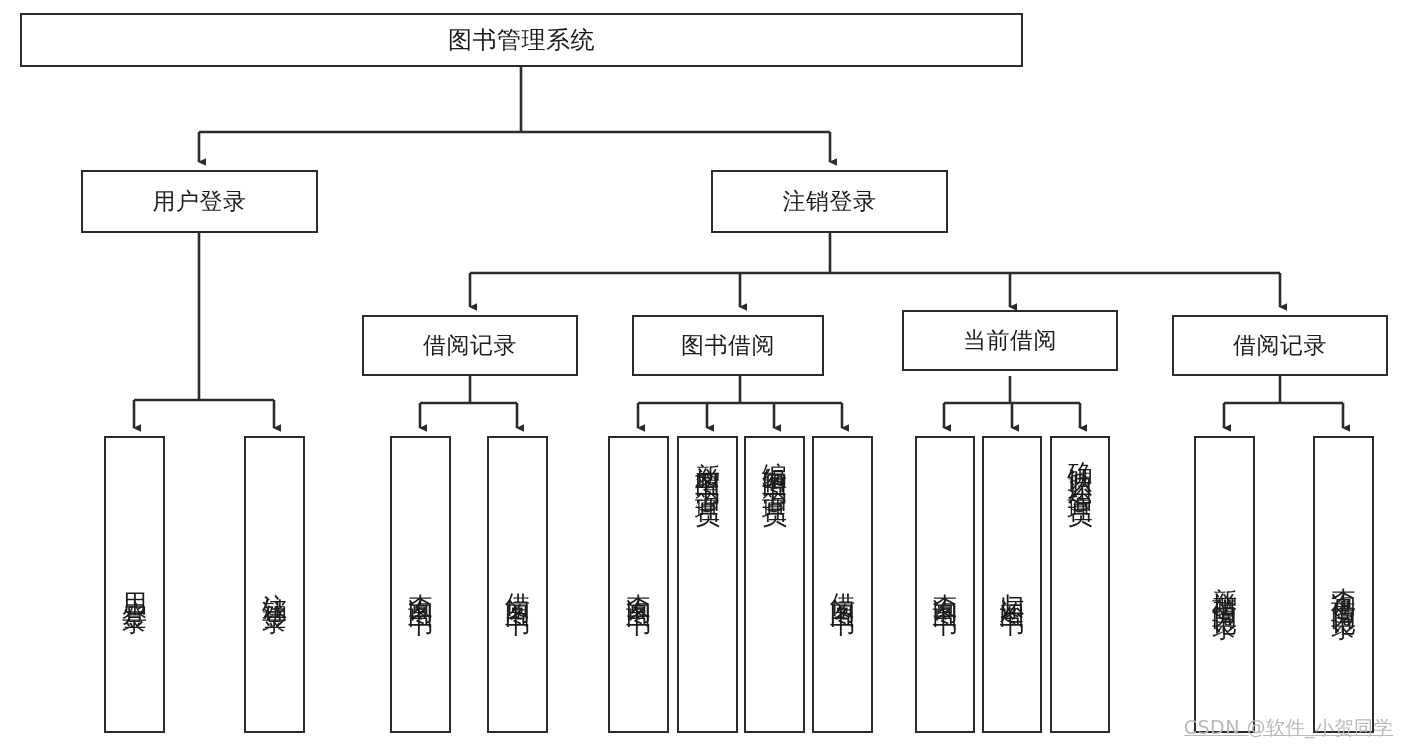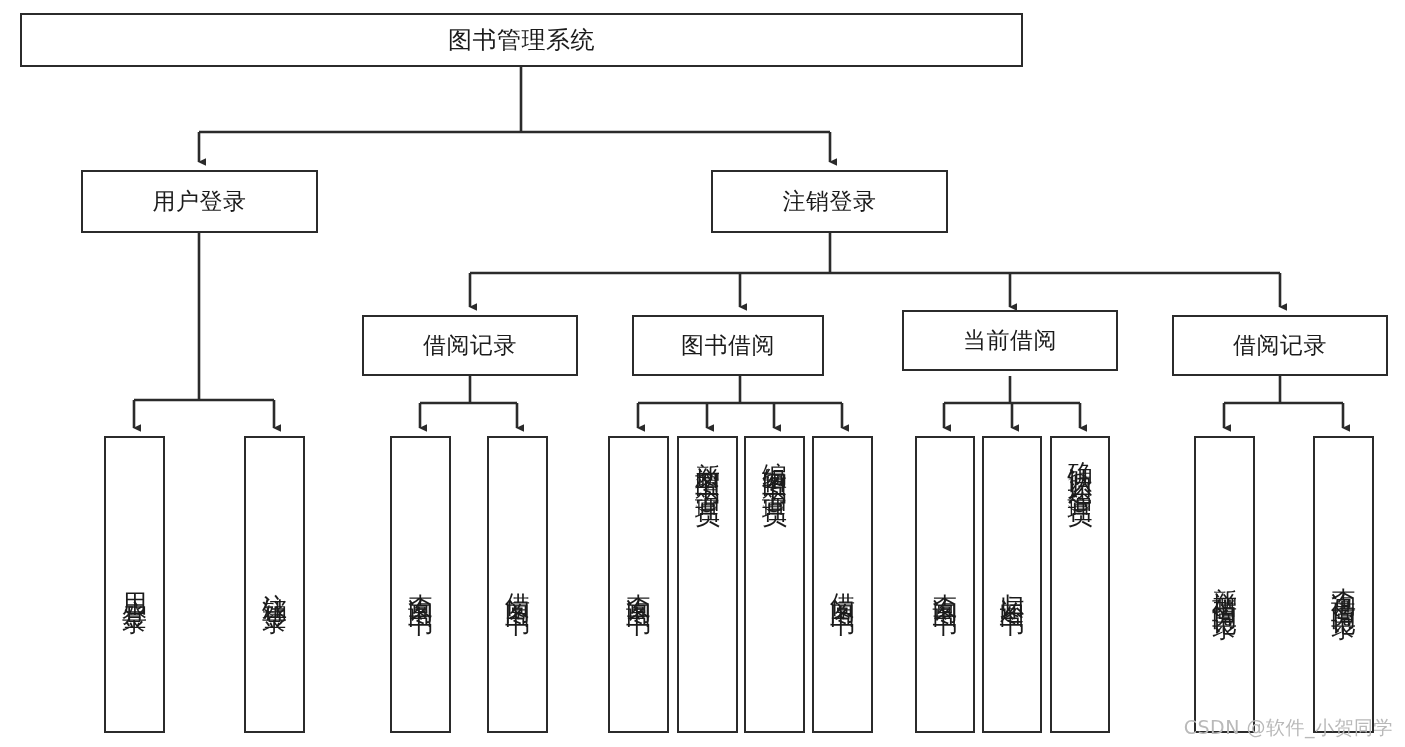--- a/index.html
+++ b/index.html
@@ -75,20 +75,21 @@
     margin-top: 4px;
   }
   .watermark {
     position: absolute;
     right: 12px;
     bottom: 6px;
     font-size: 19px;
     color: #b9b9b9;
     white-space: nowrap;
     letter-spacing: 0.5px;
+    text-decoration: underline;
   }
 </style>
 </head>
 <body>
 
 <div id="canvas">
 
   <svg class="connectors" viewBox="0 0 1405 747" xmlns="http://www.w3.org/2000/svg">
     <defs>
       <marker id="arw" markerWidth="9" markerHeight="9" refX="4.2" refY="7.4" orient="auto" markerUnits="userSpaceOnUse">

